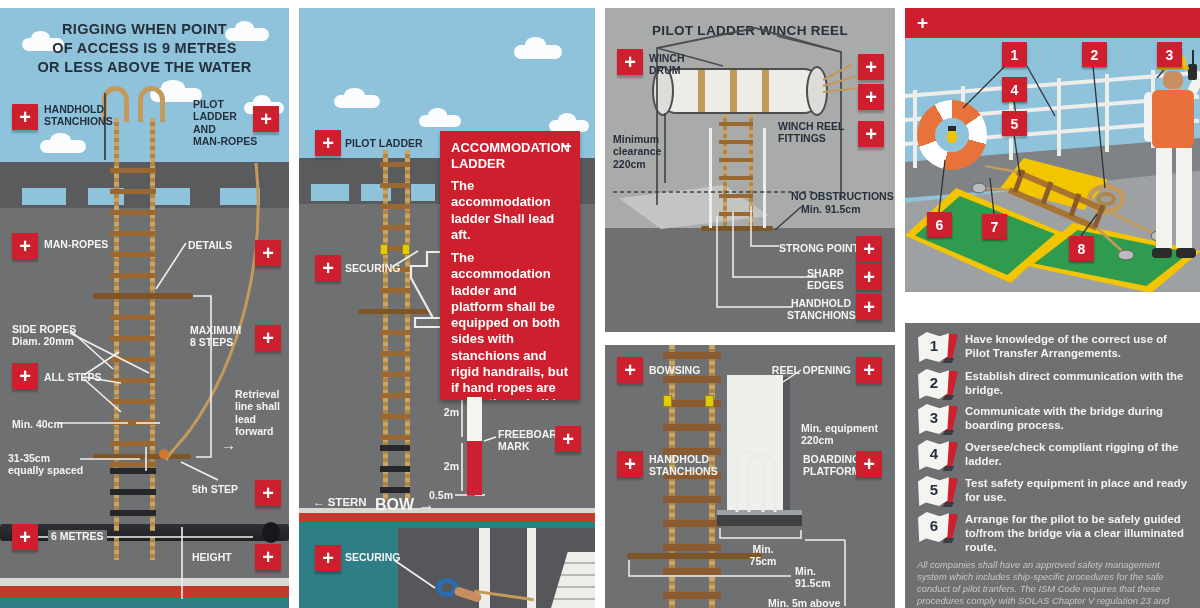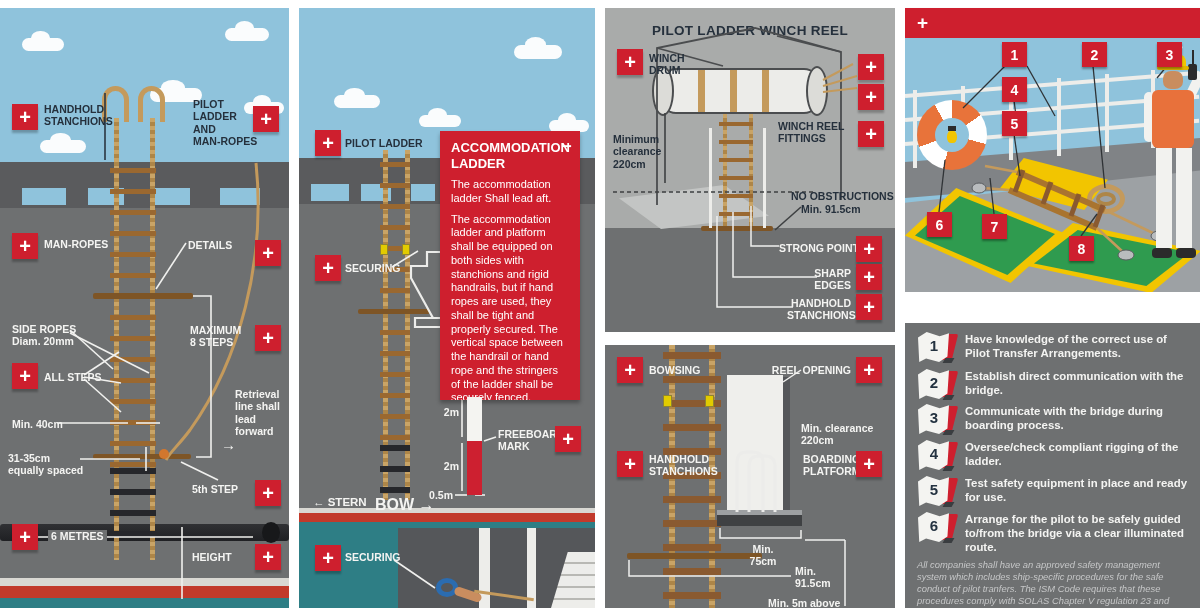--- a/index.html
+++ b/index.html
@@ -33,21 +33,21 @@
     border-bottom:none;border-radius:14px 14px 0 0}
   .steps{position:absolute;background:repeating-linear-gradient(to bottom,var(--step) 0 5px,transparent 5px 21px)}
   .bsteps{position:absolute;background:repeating-linear-gradient(to bottom,#26272B 0 6px,transparent 6px 21px)}
   .spread{position:absolute;height:6px;background:#7E5526;border-radius:2px}
   .port{position:absolute;top:26px;height:17px;background:var(--sky)}
   .clamp{position:absolute;width:9px;height:12px;background:#E2CB00;border:1px solid #8F8430}
   svg{position:absolute;left:0;top:0}
   .redbox{position:absolute;background:var(--red);color:#fff;padding:9px 11px;
     box-shadow:0 3px 4px rgba(0,0,0,.3)}
   .redbox h3{font-size:13px;line-height:1.2;white-space:pre-line;margin-bottom:7px}
-  .redbox p{font-size:11px;font-weight:normal;line-height:1.25;margin-bottom:7px}
+  .redbox p{font-size:13px;font-weight:bold;line-height:1.25;margin-bottom:7px}
   .minus{position:absolute;right:8px;top:7px;color:#fff;font-size:17px;font-weight:bold;
     line-height:1;cursor:pointer}
   .banner-red{position:absolute;left:0;right:0;top:8px;height:30px;background:var(--red);
     color:#fff;display:flex;align-items:center;box-shadow:0 2px 3px rgba(0,0,0,.25)}
   .banner-red .plus{font-size:19px;font-weight:bold;margin:0 14px 0 12px}
   .banner-red .txt{font-size:12.6px;font-weight:bold;letter-spacing:.2px}
   .banner-blue{position:absolute;left:0;right:0;top:297px;height:26px;background:var(--blue);
     color:#fff;display:flex;align-items:center;justify-content:center;
     font-size:12.8px;font-weight:bold;letter-spacing:.2px}
   .duty{position:absolute;left:0;width:295px}
@@ -71,20 +71,23 @@
 
 <div class="stage">
 
 <div class="panel" style="left:0;width:289px">
   <div class="abs" style="left:0;top:8px;width:289px;height:154px;background:var(--sky)"></div>
   <div class="cloud" style="left:22px;top:38px;width:42px;height:13px"></div>
   <div class="cloud" style="left:225px;top:28px;width:44px;height:13px"></div>
   <div class="cloud" style="left:150px;top:88px;width:52px;height:14px"></div>
   <div class="cloud" style="left:244px;top:102px;width:40px;height:12px"></div>
   <div class="cloud" style="left:40px;top:140px;width:46px;height:13px"></div>
+  <div class="title pre" style="top:20px">RIGGING WHEN POINT
+OF ACCESS IS 9 METRES
+OR LESS ABOVE THE WATER</div>
 
   <div class="abs" style="left:0;top:162px;width:289px;height:46px;background:var(--band)">
     <div class="port" style="left:22px;width:44px"></div>
     <div class="port" style="left:88px;width:36px"></div>
     <div class="port" style="left:154px;width:36px"></div>
     <div class="port" style="left:220px;width:40px"></div>
   </div>
   <div class="abs" style="left:0;top:208px;width:289px;height:370px;background:var(--wall)"></div>
   <div class="abs" style="left:0;top:524px;width:289px;height:17px;background:linear-gradient(#303134,#1F2023);border-radius:3px"></div>
   <div class="abs" style="left:262px;top:522px;width:18px;height:21px;background:#17181A;border-radius:50%"></div>
@@ -296,21 +299,21 @@
   <div class="lbl navy" style="left:173px;top:120px">WINCH REEL
 FITTINGS</div>
   <div class="pb" style="left:253px;top:121px">+</div>
   <div class="lbl navy" style="left:8px;top:133px">Minimum
 clearance
 220cm</div>
   <div class="lbl navy" style="left:186px;top:190px">NO OBSTRUCTIONS</div>
   <div class="lbl navy" style="left:196px;top:203px">Min. 91.5cm</div>
   <div class="lbl white" style="left:174px;top:242px">STRONG POINT</div>
   <div class="pb" style="left:251px;top:236px">+</div>
-  <div class="lbl white" style="left:202px;top:267px;width:44px;text-align:right">SHARP
+  <div class="lbl white" style="left:202px;top:267px;width:44px;">SHARP
 EDGES</div>
   <div class="pb" style="left:251px;top:264px">+</div>
   <div class="lbl white" style="left:182px;top:297px;width:64px;text-align:right">HANDHOLD
 STANCHIONS</div>
   <div class="pb" style="left:251px;top:294px">+</div>
 
   <div class="abs" style="left:0;top:345px;width:290px;height:263px;background:var(--wall)"></div>
   <div class="rope" style="left:64px;top:345px;height:263px;width:6px"></div>
   <div class="rope" style="left:104px;top:345px;height:263px;width:6px"></div>
   <div class="steps" style="left:58px;top:352px;width:58px;height:250px;background:repeating-linear-gradient(to bottom,#8A5A30 0 7px,transparent 7px 24px)"></div>
@@ -333,21 +336,21 @@
       <path d="M24,560 L24,576 L186,576"></path>
       <path d="M200,540 L240,540 M240,540 L240,606"></path>
       <path d="M178,382 L196,370"></path>
     </g>
   </svg>
 
   <div class="pb" style="left:12px;top:357px">+</div>
   <div class="lbl white" style="left:44px;top:364px">BOWSING</div>
   <div class="lbl white" style="left:146px;top:364px;width:100px;text-align:right">REEL OPENING</div>
   <div class="pb" style="left:251px;top:357px">+</div>
-  <div class="lbl white" style="left:196px;top:422px">Min. clearance
+  <div class="lbl white" style="left:196px;top:422px">Min. equipment
 220cm</div>
   <div class="pb" style="left:12px;top:451px">+</div>
   <div class="lbl white" style="left:44px;top:453px">HANDHOLD
 STANCHIONS</div>
   <div class="lbl white" style="left:198px;top:453px">BOARDING
 PLATFORM</div>
   <div class="pb" style="left:251px;top:451px">+</div>
   <div class="lbl white" style="left:138px;top:543px;width:40px;text-align:center">Min.
 75cm</div>
   <div class="lbl white" style="left:190px;top:565px">Min.

